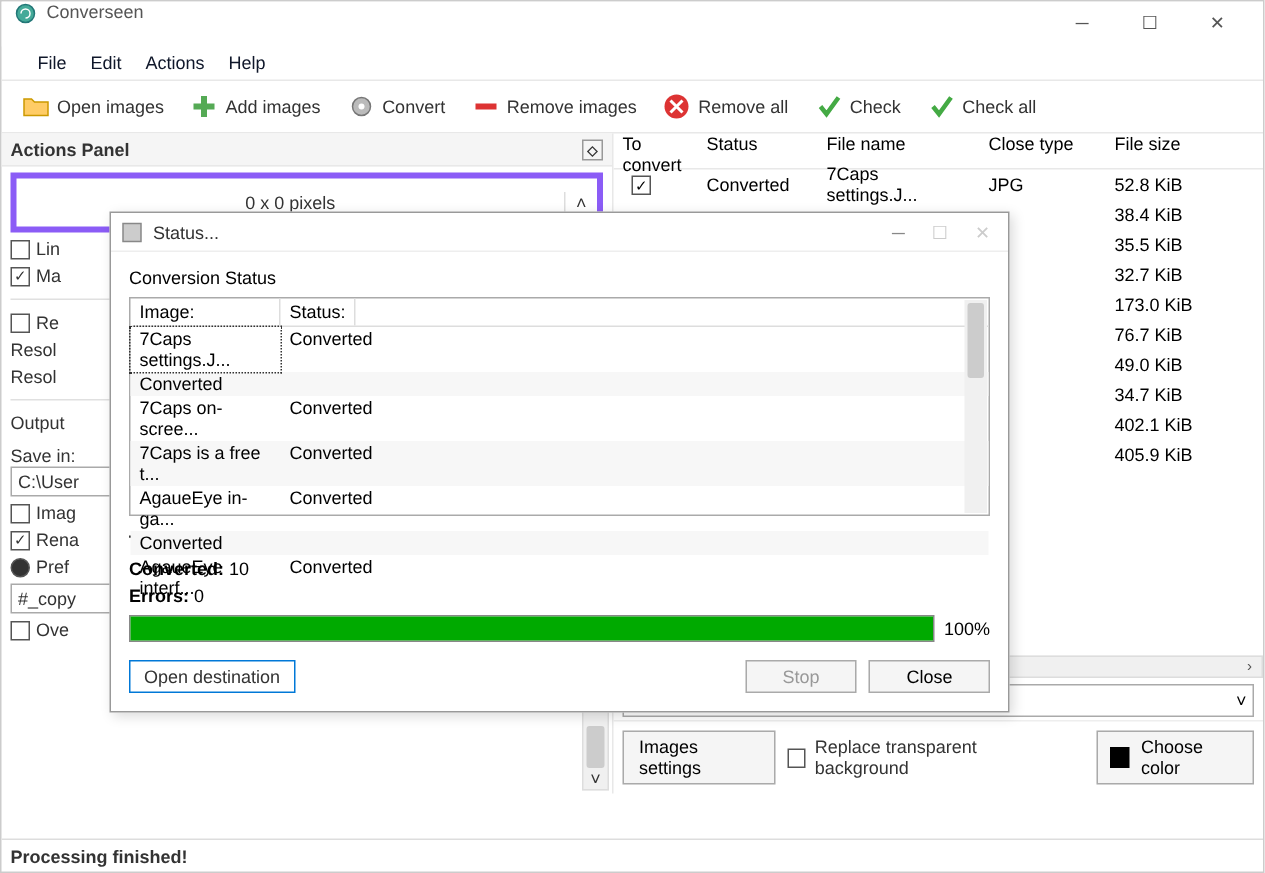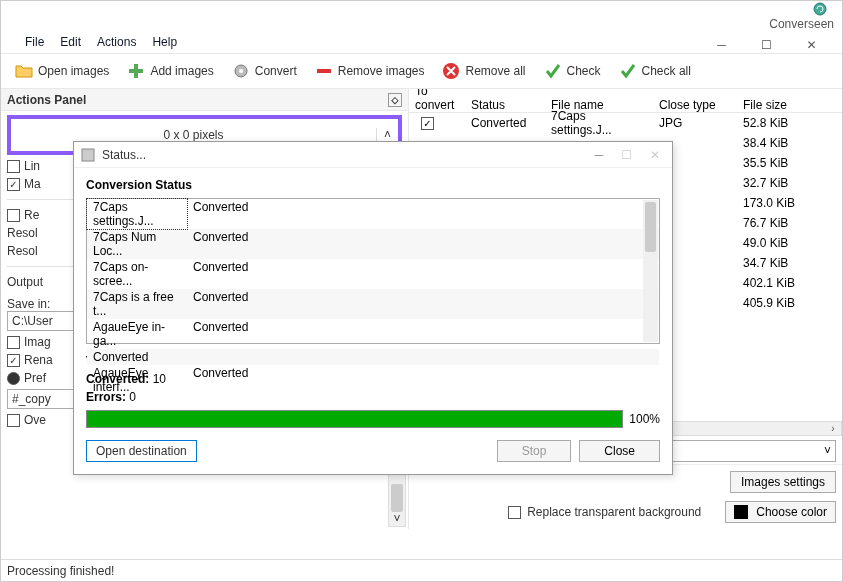--- a/index.html
+++ b/index.html
@@ -1,19 +1,19 @@
 <!DOCTYPE html>
 <html><head>
 <meta charset="utf-8">
 <style>
 * { box-sizing: border-box; margin: 0; padding: 0; font-family: "Segoe UI", Tahoma, sans-serif; font-size: 12px; }
 body { width: 843px; height: 582px; background: #fff; position: relative; overflow: hidden; border: 1px solid #ccc; }
 
 
-.titlebar { height: 30px; display: flex; align-items: flex-end; padding: 0 8px; background: #fff; flex-direction: column; }
+.titlebar { height: 30px; display: flex; align-items: flex-start; padding: 0 8px; background: #fff; }
 .titlebar .app-icon { width: 16px; height: 16px; margin-right: 6px; display: inline-flex; align-items: center; justify-content: center; }
 .titlebar .app-icon svg { width: 16px; height: 16px; }
 .titlebar .title { color: #555; }
 .titlebar .win-ctrls { margin-left: auto; display: flex; }
 .titlebar .win-ctrls div { width: 45px; height: 28px; display: flex; align-items: center; justify-content: center; color: #555; }
 
 
 .menubar { height: 22px; display: flex; align-items: center; padding: 0 16px; color: #0f172a; }
 .menubar div { padding: 2px 8px; }
 
@@ -41,41 +41,41 @@
 .chk.on::after { content: "✓"; }
 .lbl { color: #333; }
 .text-input { height: 20px; border: 1px solid #aaa; padding: 0 4px; display: flex; align-items: center; background: #fff; width: 100%; }
 .left-body .sec { margin-top: 8px; }
 .left-body hr { border: none; border-top: 1px solid #e0e0e0; margin: 8px 0; }
 .left-scroll { position: absolute; right: 2px; bottom: 2px; width: 18px; height: 60px; background: #f0f0f0; border: 1px solid #ddd; display: flex; flex-direction: column; align-items: center; justify-content: flex-end; font-size: 9px; }
 .left-scroll .thumb { width: 12px; height: 28px; background: #ccc; border-radius: 2px; }
 
 
 .rtable { flex: 1; overflow: hidden; }
-.rhead { display: flex; height: 24px; align-items: flex-end; border-bottom: 1px solid #e8e8e8; }
+.rhead { display: flex; height: 24px; align-items: flex-start; border-bottom: 1px solid #e8e8e8; }
 .rhead div, .rrow > div { padding: 0 6px; }
 .c-conv { width: 56px; } .c-stat { width: 80px; } .c-fn { width: 108px; } .c-it { width: 84px; } .c-fs { flex: 1; }
 .rrow { display: flex; height: 20px; align-items: center; }
 .rrow .chk { margin-left: 6px; }
-.rbot { padding: 6px; border-top: 1px solid #eee; display: flex; flex-direction: column; gap: 8px; }
+.rbot { padding: 6px; border-top: 1px solid #eee; display: flex; flex-direction: row; gap: 8px; }
 .img-set { align-self: flex-end; padding: 3px 10px; border: 1px solid #aaa; background: #f5f5f5; }
 .repl-row { display: flex; align-items: center; gap: 6px; justify-content: flex-end; }
 .color-btn { display: flex; align-items: center; gap: 8px; padding: 3px 8px; border: 1px solid #aaa; background: #f5f5f5; }
 .color-sw { width: 14px; height: 14px; background: #000; }
 
 
-.statusbar { position: absolute; bottom: 0; left: 0; right: 0; height: 22px; display: flex; align-items: center; padding: 0 6px; border-top: 1px solid #ddd; color: #333; }
+.statusbar { position: absolute; bottom: 0; left: 0; right: 0; height: 22px; display: flex; align-items: center; padding: 0 6px; border-top: 1px solid #ddd; color: #333; font-weight: bold; }
 
 
 .modal { position: absolute; left: 72px; top: 140px; width: 600px; background: #fff; border: 1px solid #999; box-shadow: 2px 2px 8px rgba(0,0,0,0.15); }
 .modal .mtb { height: 26px; display: flex; align-items: center; padding: 0 6px; border-bottom: 1px solid #eee; }
 .modal .mtb .mtitle { color: #333; }
 .modal .mtb .mctrls { margin-left: auto; display: flex; gap: 18px; padding-right: 6px; color: #888; }
 .modal .mbody { padding: 10px 12px 12px; }
-.modal h4 { font-size: 12px; font-weight: 700; margin-bottom: 6px; }
+.modal h4 { font-size: 12px; font-weight: 400; margin-bottom: 6px; }
 .modal .list { border: 1px solid #aaa; height: 146px; position: relative; }
 .modal .lhead { display: flex; border-bottom: 1px solid #ddd; }
 .modal .lhead div { padding: 2px 6px; border-right: 1px solid #ddd; }
 .modal .li-row { display: flex; }
 .modal .li-row div:first-child { width: 100px; padding: 1px 6px; }
 .modal .li-row div:last-child { padding: 1px 6px; }
 .modal .li-row.alt { background: #f7f7f7; }
 .modal .li-row.sel div:first-child { outline: 1px dotted #333; }
 .modal .list .vs { position: absolute; right: 1px; top: 1px; bottom: 1px; width: 15px; background: #f0f0f0; }
 .modal .list .vs .th { width: 11px; height: 50px; background: #ccc; margin: 2px auto 0; border-radius: 2px; }
@@ -351,26 +351,29 @@
     <span class="mtitle">Status...</span>
     <div class="mctrls">
       <span>─</span>
       <span style="color:#ccc">☐</span>
       <span style="color:#ccc">✕</span>
     </div>
   </div>
   <div class="mbody">
     <h4>Conversion Status</h4>
     <div class="list">
+      <div class="lhead">
+        <div style="width:100px">Image:</div>
+        <div>Status:</div>
+      </div>
       <div class="li-row sel">
           <div>7Caps settings.J...</div>
           <div>Converted</div>
         </div>
       <div class="li-row alt">
-          <div>7Caps Num Loc...</div>
           <div>Converted</div>
         </div>
       <div class="li-row">
           <div>7Caps on-scree...</div>
           <div>Converted</div>
         </div>
       <div class="li-row alt">
           <div>7Caps is a free t...</div>
           <div>Converted</div>
         </div>

